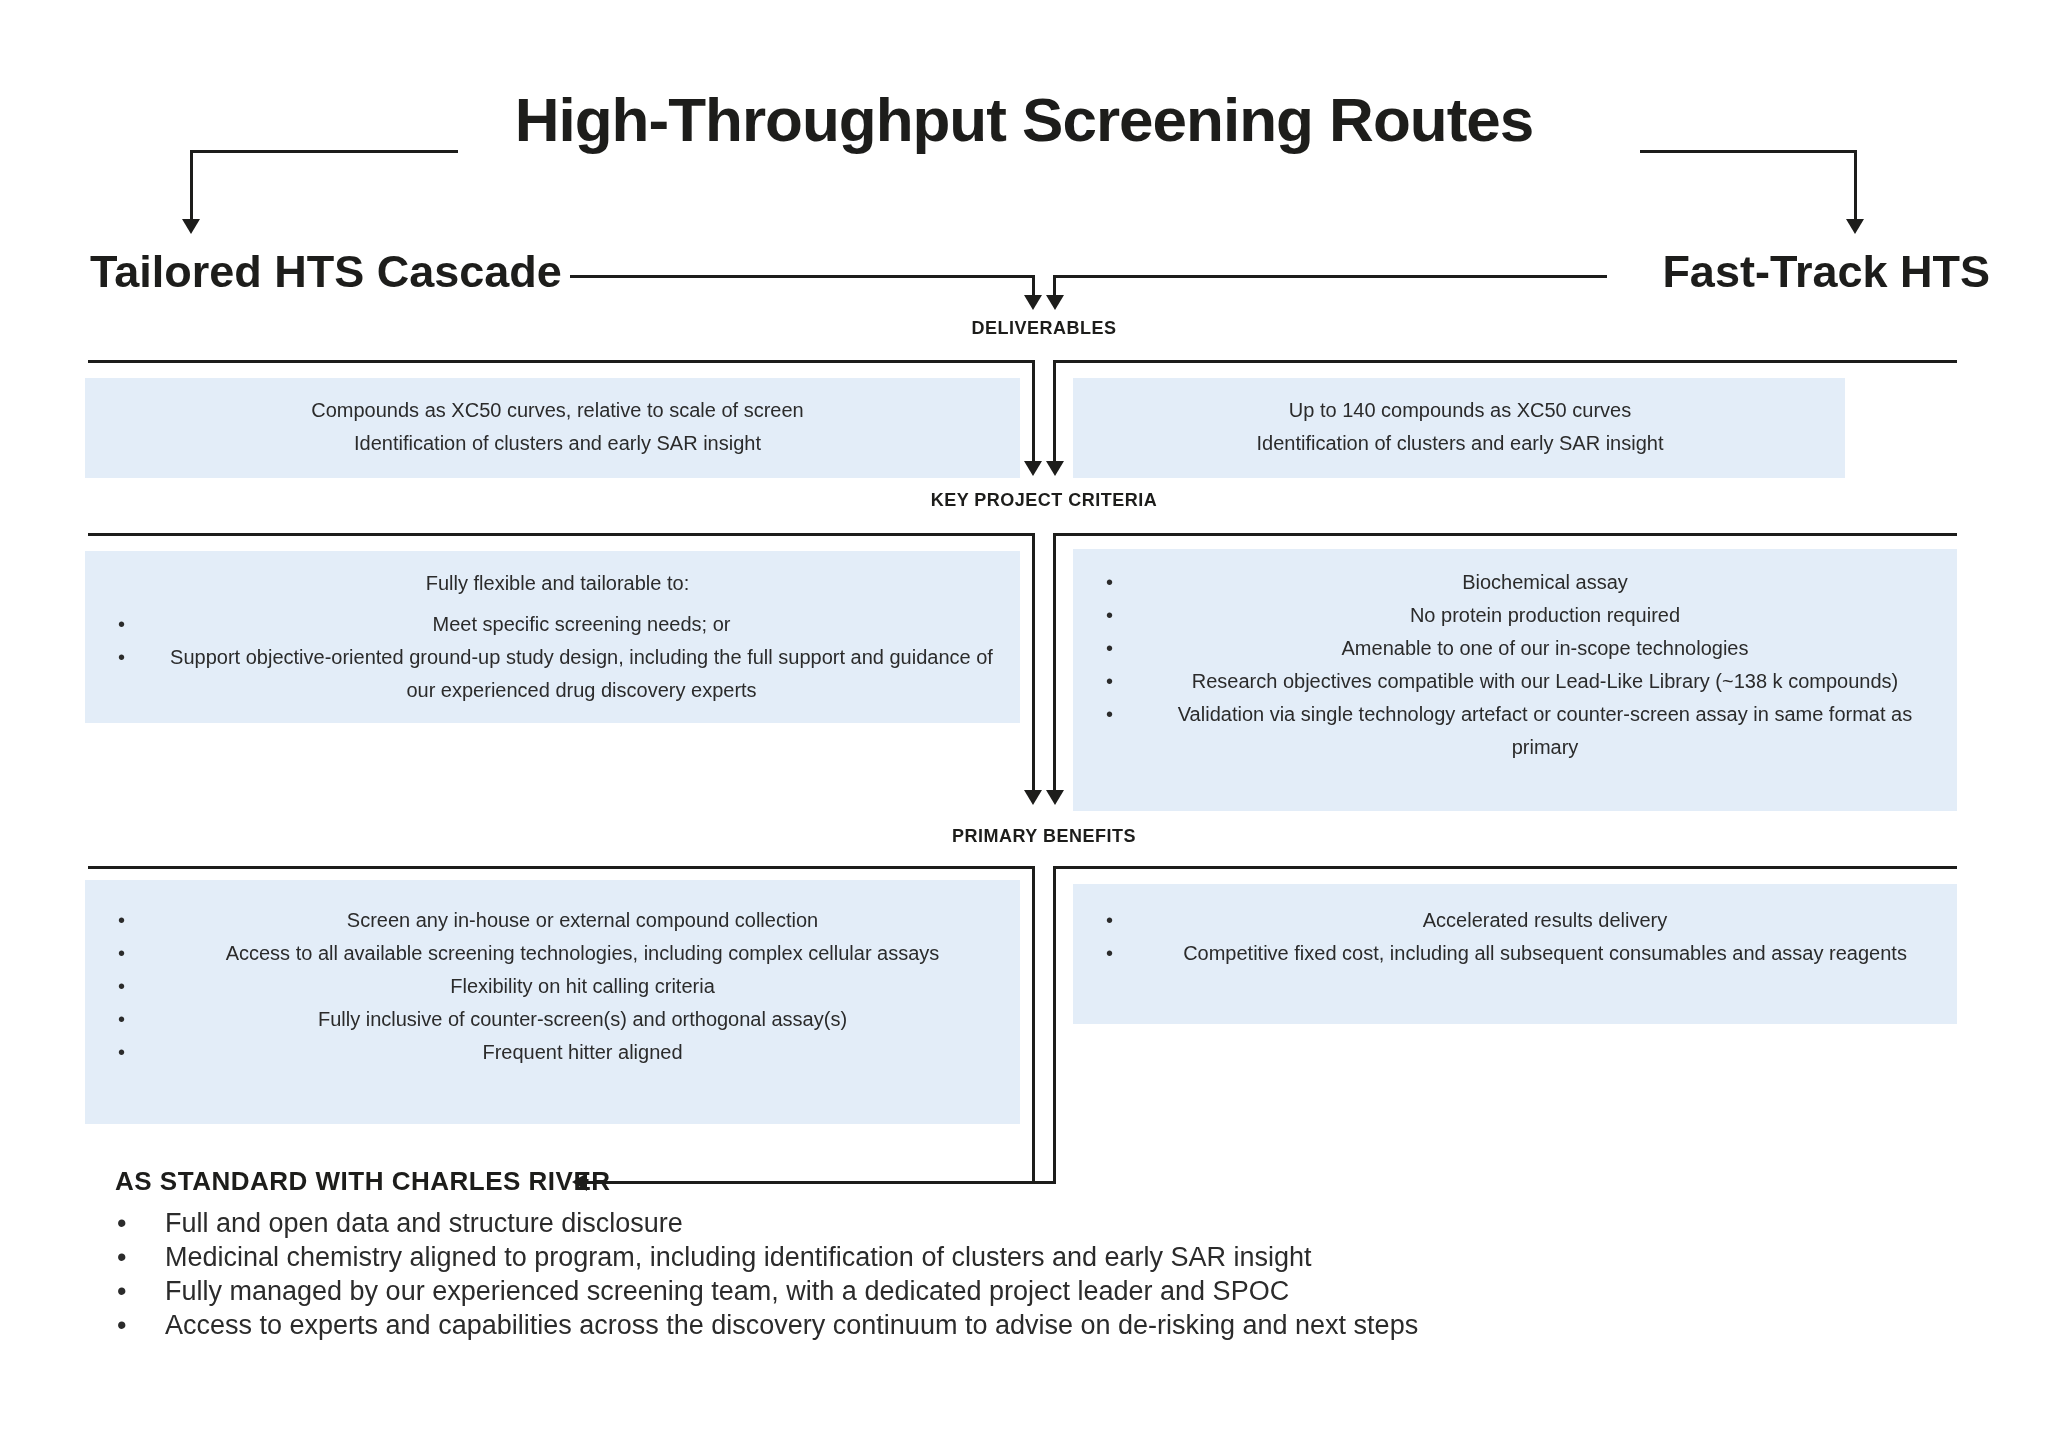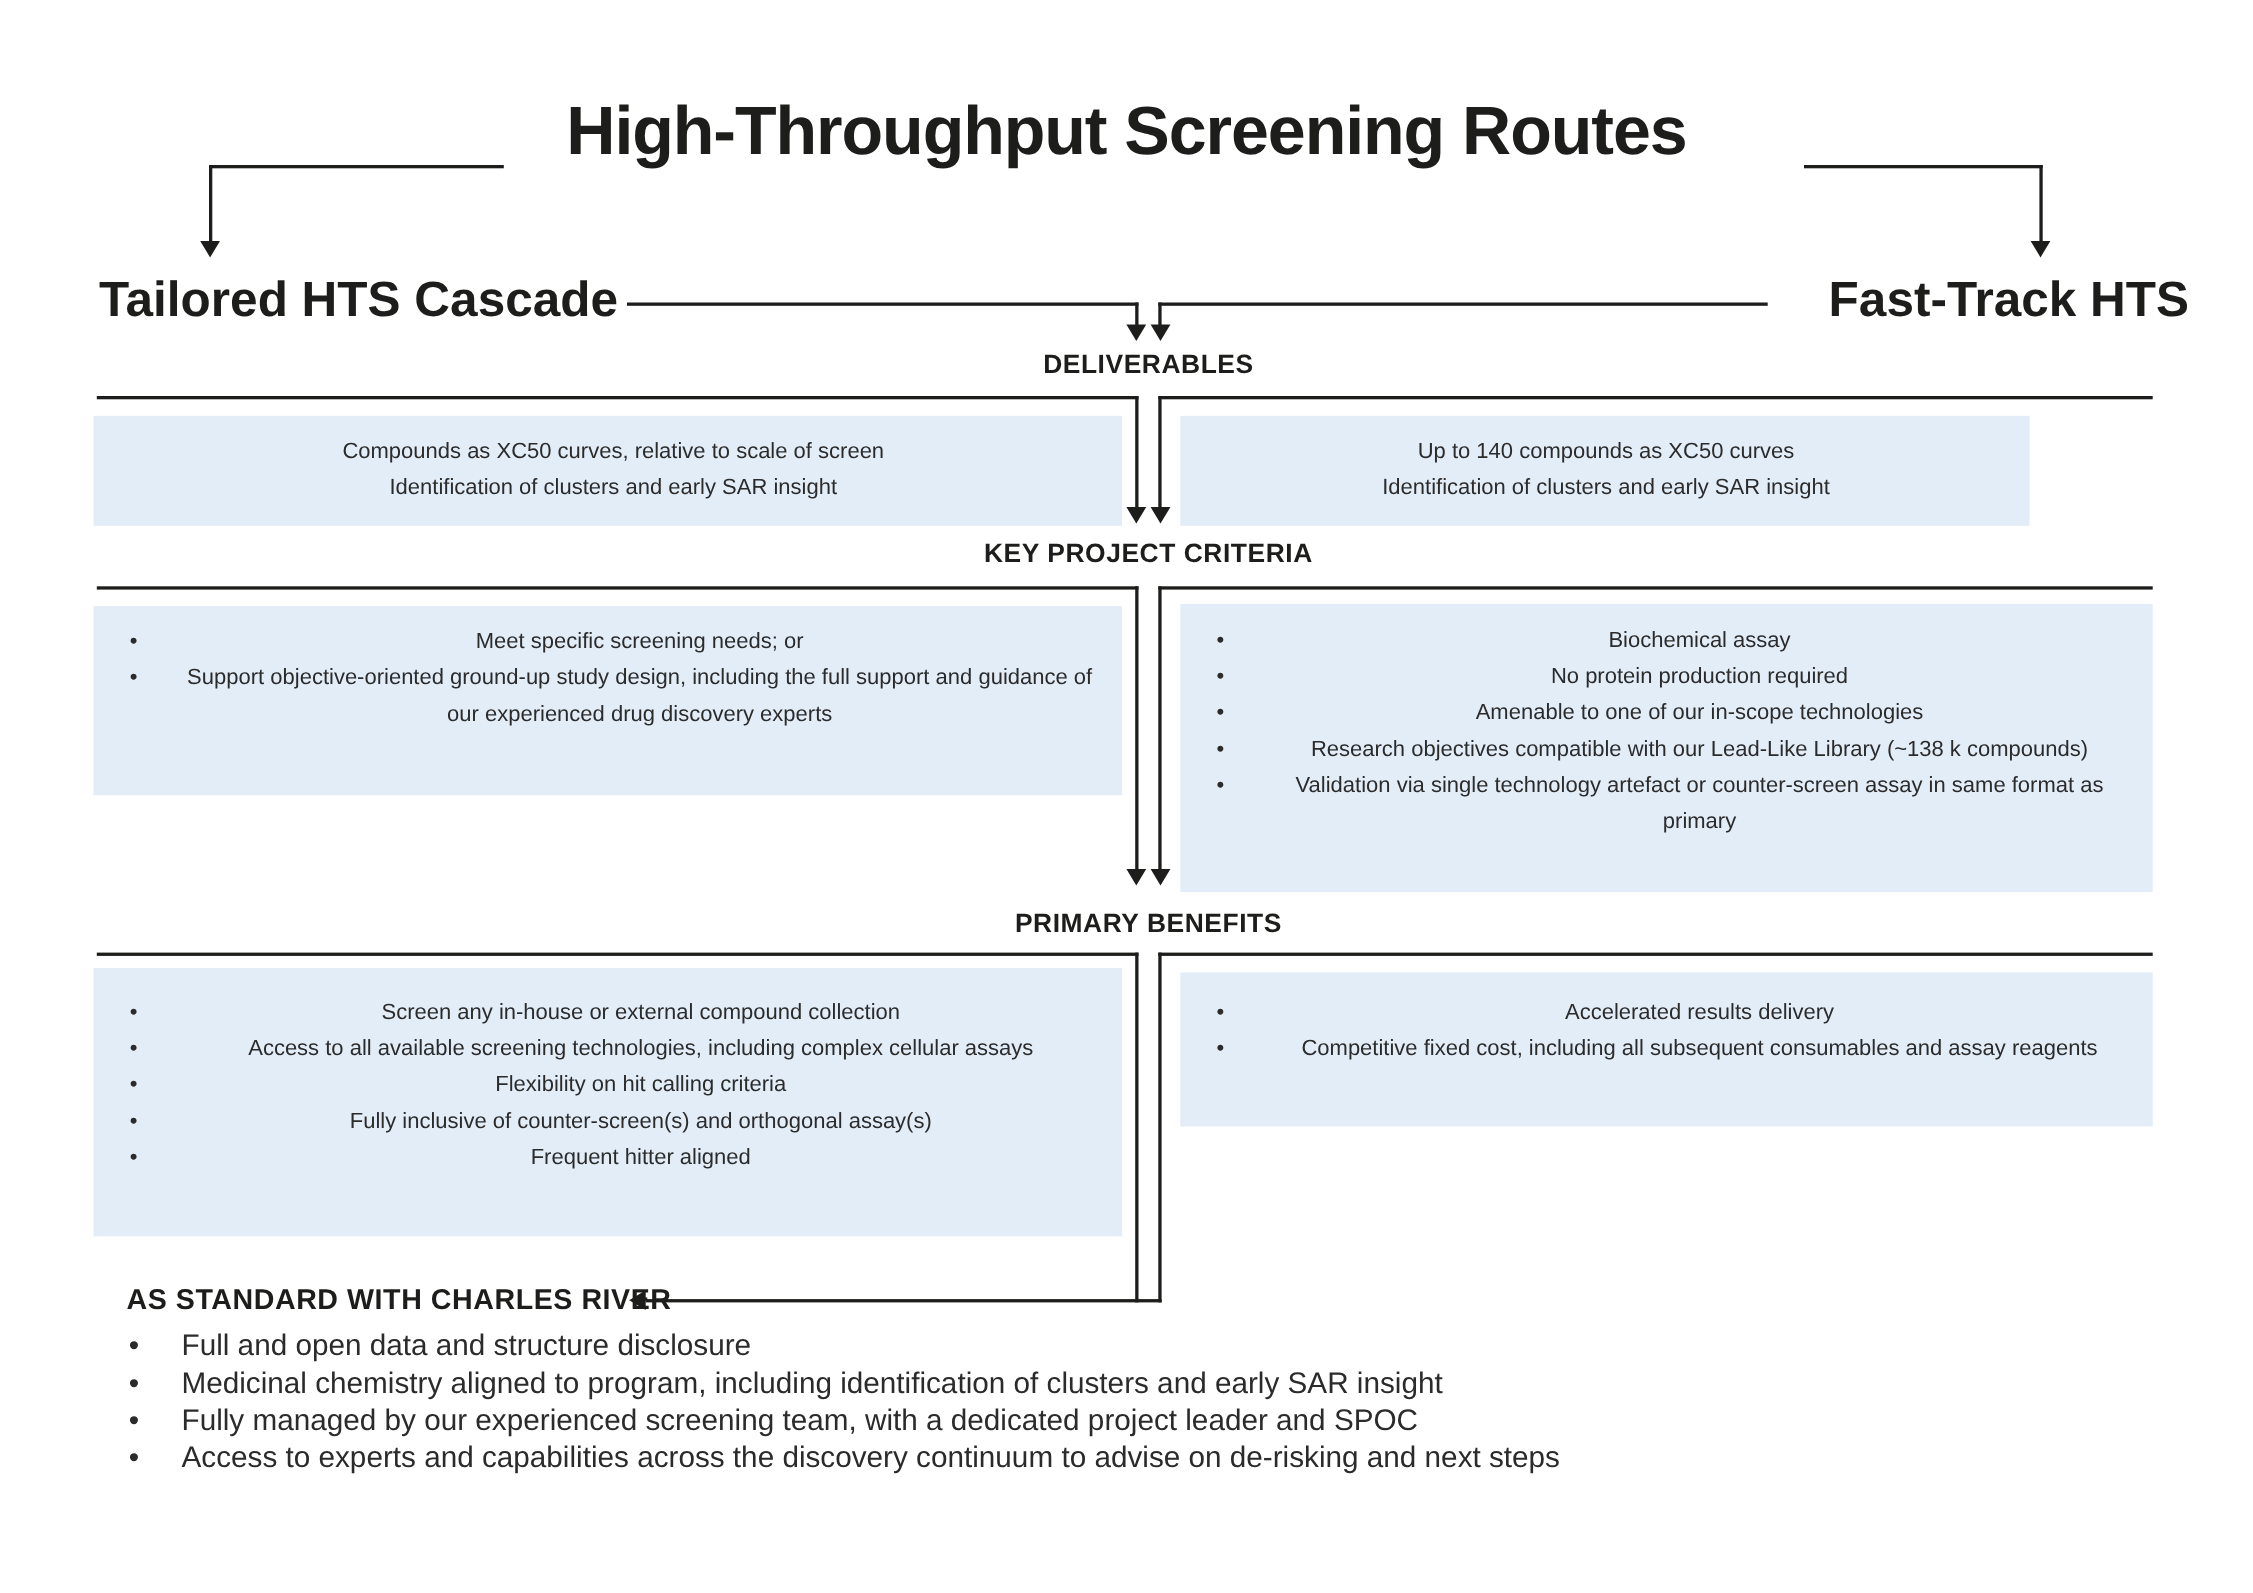--- a/index.html
+++ b/index.html
@@ -17,21 +17,21 @@
     position:absolute;left:0;top:84px;width:2048px;text-align:center;margin:0;
     font-size:62px;font-weight:700;letter-spacing:-1px;color:var(--heading_text);
   }
   .route-label{
     position:absolute;top:246px;margin:0;font-size:45px;font-weight:700;color:var(--heading_text);
   }
   .route-left{left:90px;}
   .route-right{right:58px;}
   .sec-heading{
     position:absolute;left:1044px;transform:translateX(-50%);margin:0;white-space:nowrap;
-    font-size:24px;font-weight:700;letter-spacing:0.5px;color:var(--heading_text);
+    font-size:18px;font-weight:700;letter-spacing:0.5px;color:var(--heading_text);
   }
   .footer-heading{
     position:absolute;left:115px;top:1166px;margin:0;white-space:nowrap;
     font-size:26px;font-weight:700;letter-spacing:0.5px;color:var(--heading_text);
   }
   .hline,.vline{position:absolute;background:var(--line);}
   .hline{height:3px;}
   .vline{width:3px;}
   .arrow-down{
     position:absolute;width:0;height:0;
@@ -101,20 +101,21 @@
 
   <h3 class="sec-heading" style="top:490px;">KEY PROJECT CRITERIA</h3>
   <div class="hline" style="left:88px;top:533px;width:947px;"></div>
   <div class="hline" style="left:1053px;top:533px;width:904px;"></div>
   <div class="vline" style="left:1032px;top:533px;height:258px;"></div>
   <div class="vline" style="left:1053px;top:533px;height:258px;"></div>
   <div class="arrow-down" style="left:1024px;top:790px;"></div>
   <div class="arrow-down" style="left:1046px;top:790px;"></div>
 
   <div class="panel" style="left:85px;top:551px;width:935px;height:172px;padding:16px 20px 16px 30px;">
+    <p class="intro">Fully flexible and tailorable to:</p>
     <ul class="blist">
       <li>Meet specific screening needs; or</li>
       <li>Support objective-oriented ground-up study design, including the full support and guidance of our experienced drug discovery experts</li>
     </ul>
   </div>
   <div class="panel" style="left:1073px;top:549px;width:884px;height:262px;padding:17px 18px 17px 30px;">
     <ul class="blist">
       <li>Biochemical assay</li>
       <li>No protein production required</li>
       <li>Amenable to one of our in-scope technologies</li>

